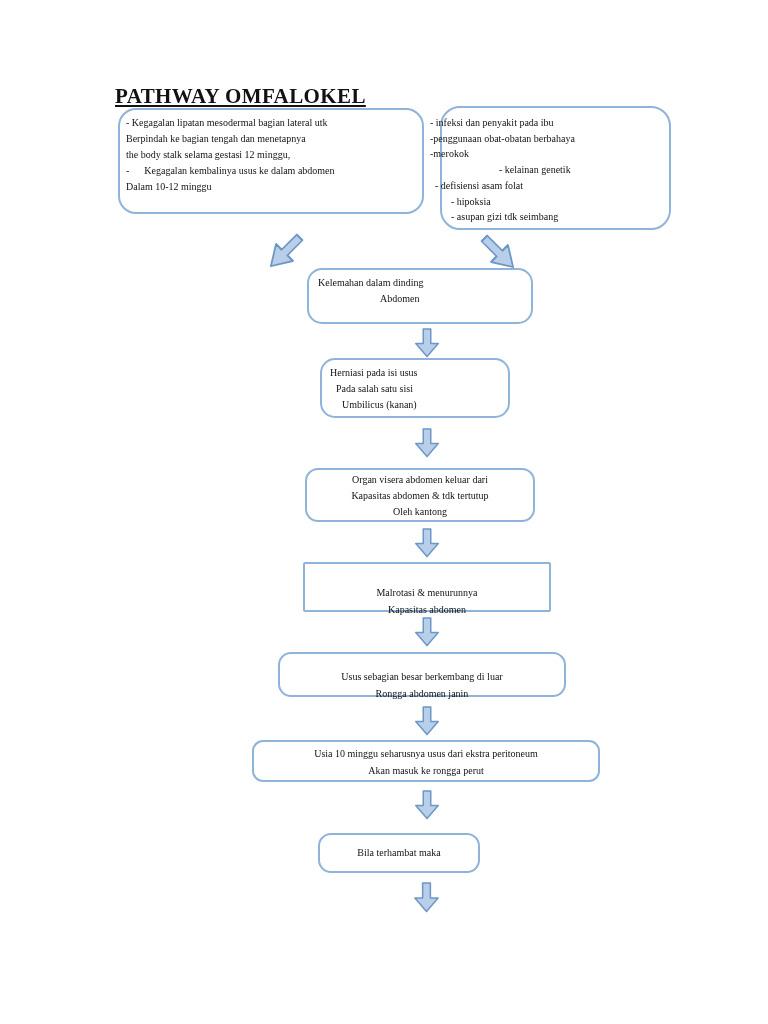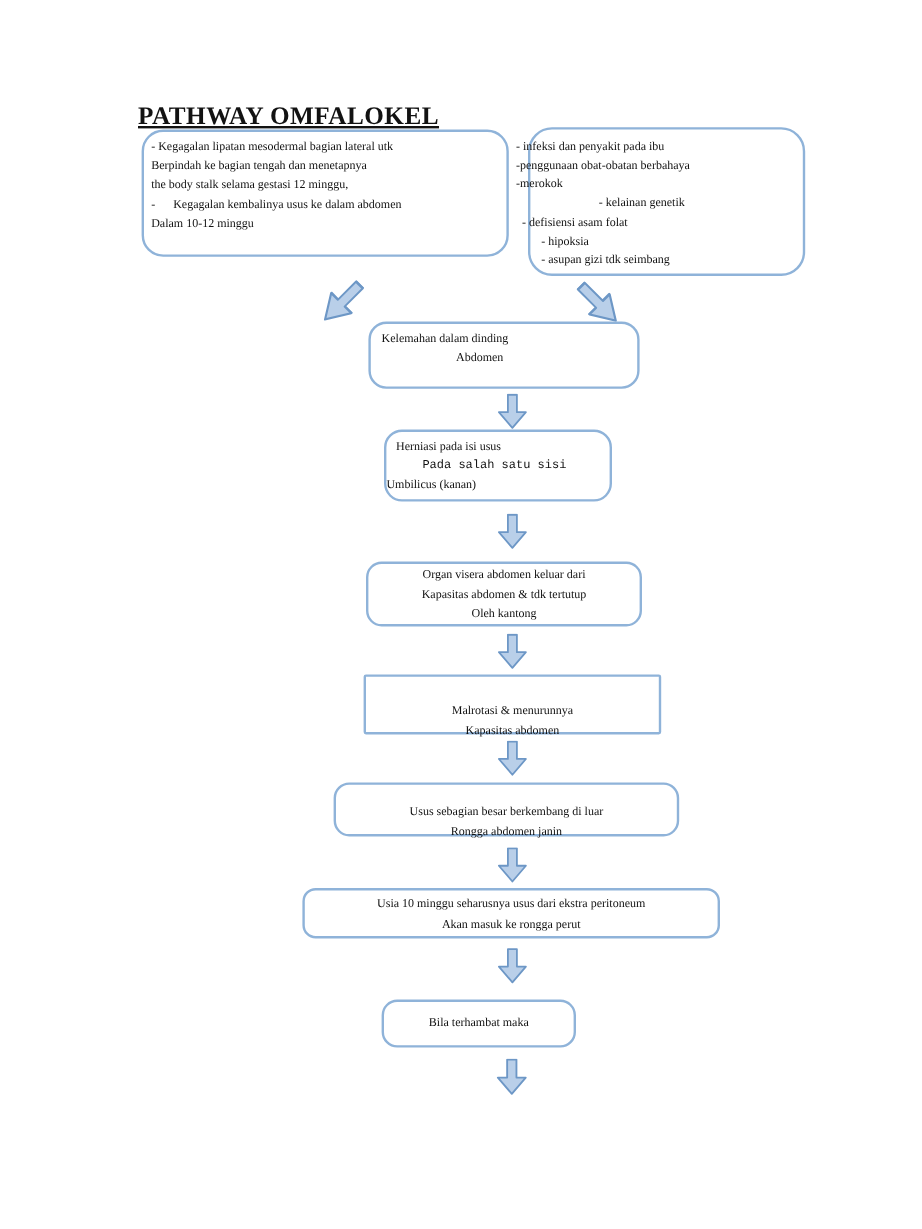--- a/index.html
+++ b/index.html
@@ -32,22 +32,22 @@
   .cause-right .txt { position:absolute; left:-12px; top:7px; width:250px; line-height:15.7px; }
   .ind-xs { padding-left:5px; }
   .ind-sm { padding-left:21px; }
   .ind-lg { padding-left:69px; }
   
   .b-kelemahan { left:307px; top:268px; width:226px; height:56px; border-radius:15px; padding-top:5px;font-family:Liberation Serif, serif; }
   .b-kelemahan .l0 { padding-left:9px; }
   .b-kelemahan .l1 { padding-left:71px; }
   .b-herniasi  { left:320px; top:358px; width:190px; height:60px; border-radius:15px; padding-top:5px; }
   .b-herniasi .l0 { padding-left:8px; }
-  .b-herniasi .l1 { padding-left:30px;font-family:Liberation Mono, monospace; }
-  .b-herniasi .l2 { }
+  .b-herniasi .l1 { padding-left:14px; }
+  .b-herniasi .l2 { padding-left:20px; }
   .b-organ     { left:305px; top:468px; width:230px; height:54px; border-radius:13px; padding-top:2px; text-align:center; }
   .b-malrotasi { left:303px; top:562px; width:248px; height:50px; border-radius:2px; padding-top:20px; text-align:center; line-height:17px; }
   .b-usus      { left:278px; top:652px; width:288px; height:45px; border-radius:13px; padding-top:14px; text-align:center; line-height:17px; }
   .b-usia      { left:252px; top:740px; width:348px; height:42px; border-radius:11px; padding-top:3px; text-align:center; line-height:17px; }
   .b-bila      { left:318px; top:833px; width:162px; height:40px; border-radius:13px; padding-top:10px; text-align:center; }
   
   .arr { position:absolute; }
   .diag-left  { left:272px; top:230px; transform:rotate(45deg); }
   .diag-right { left:486px; top:231px; transform:rotate(-45deg); }
   .a1 { left:414px; top:328px; }

